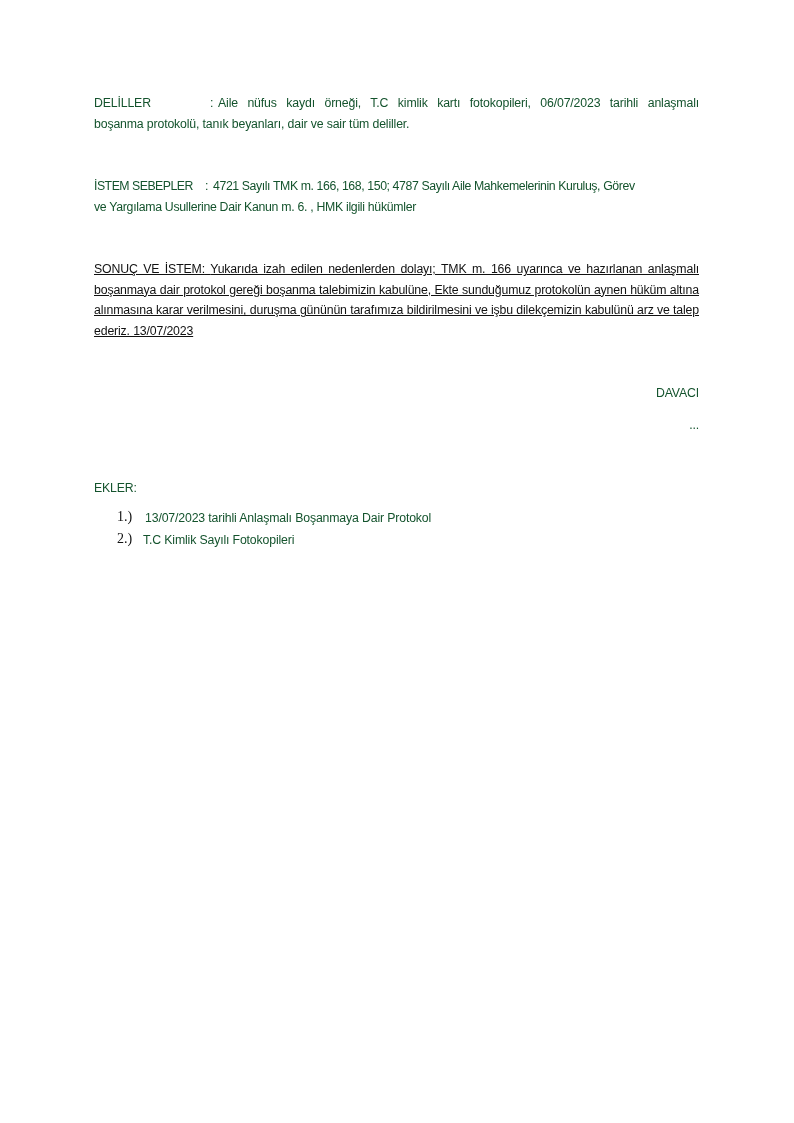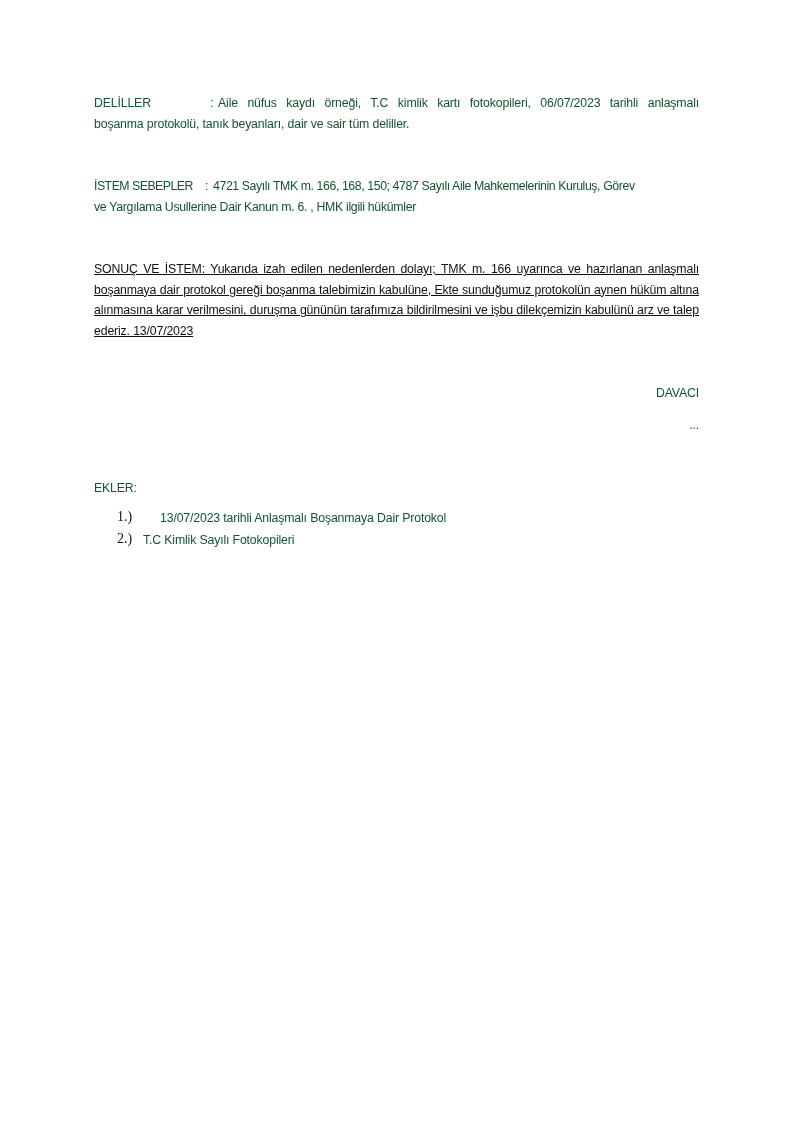--- a/index.html
+++ b/index.html
@@ -59,21 +59,21 @@
   <section>
     <span class="txt right" style="top:386px;">DAVACI</span>
     <span class="txt right" style="top:418px;">...</span>
   </section>
 
   <section>
     <span class="txt" style="left:94px; top:481px;">EKLER:</span>
 
     <div>
       <span class="num" style="left:117px; top:509px;">1.)</span>
-      <span class="txt" style="left:160px; top:511px;">13/07/2023  tarihli Anlaşmalı Boşanmaya Dair Protokol</span>
+      <span class="txt" style="left:145px; top:511px;">13/07/2023  tarihli Anlaşmalı Boşanmaya Dair Protokol</span>
     </div>
     <div>
       <span class="num" style="left:117px; top:531px;">2.)</span>
       <span class="txt" style="left:143px; top:533px;">T.C Kimlik Sayılı Fotokopileri</span>
     </div>
   </section>
 
 </div>
 
 </body></html>

